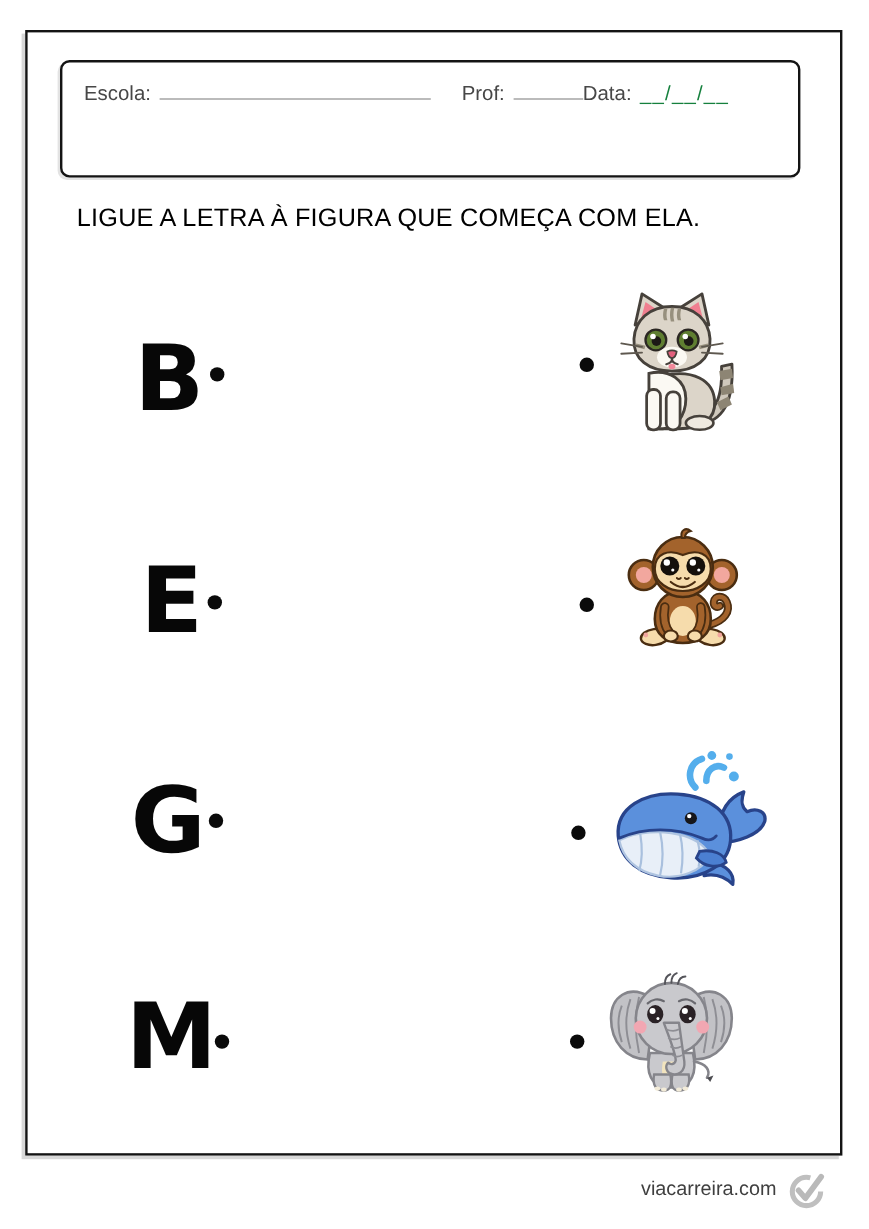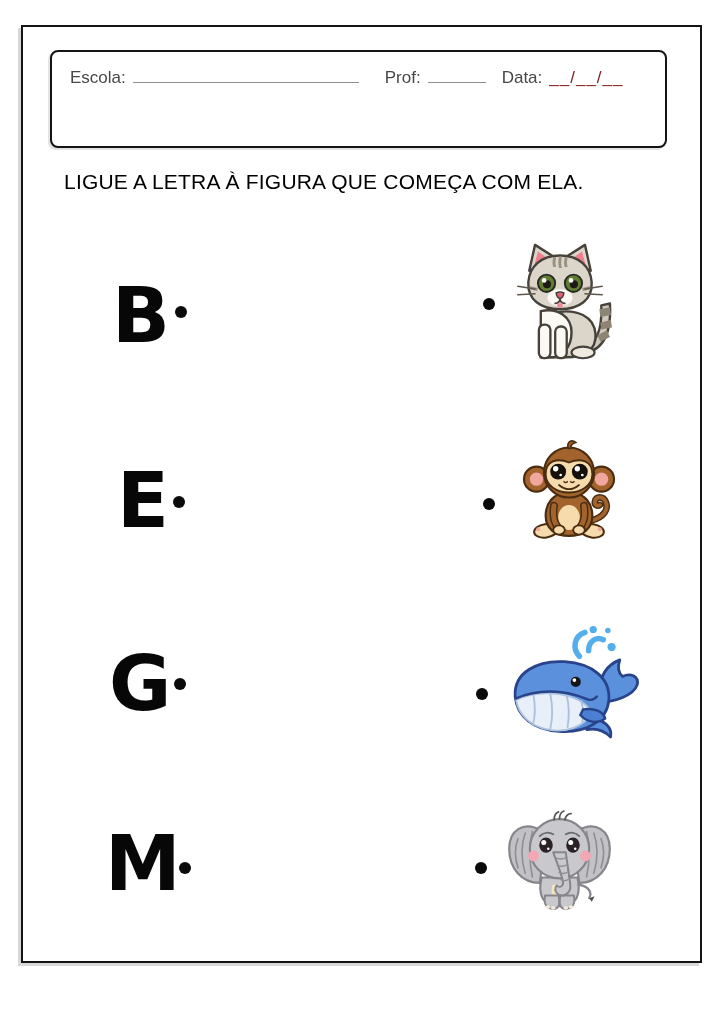--- a/index.html
+++ b/index.html
@@ -17,22 +17,22 @@
                 box-shadow:-2px 2px 0 #e3e3e3; padding:16px 20px 14px 18px;
                 display:flex; flex-direction:row; justify-content:space-between; }
   .field-row { display:flex; align-items:baseline; font-size:17px; color:#474747; line-height:1; }
   .field-label { white-space:nowrap; }
   .blank { border-bottom:1.8px solid #8f8f8f; height:15px; margin-left:7px; }
   .blank-escola { width:226px; }
   .blank-turma  { width:58px; }
   .blank-nome   { width:222px; }
   .blank-prof   { flex:1; }
   .gap-m { margin-left:26px; }
-  .gap-s { margin-left:16px; }
-  .date-slots { margin-left:7px; color:#7f1d1d; letter-spacing:1px; }
+  .gap-s { }
+  .date-slots { margin-left:7px; color:#15803d; letter-spacing:1px; }
 
   .instruction { position:absolute; left:64px; top:170px; font-size:21px; color:#000000;
                  letter-spacing:0.2px; }
 
   .letter { position:absolute; font-family:"DejaVu Sans", sans-serif; font-weight:bold;
             font-size:76px; line-height:76px; color:#070707; }
   .letter-b { left:112px; top:278px; }
   .letter-e { left:117px; top:463px; }
   .letter-g { left:109px; top:646px; }
   .letter-m { left:105px; top:826px; }
@@ -206,14 +206,21 @@
       <ellipse cx="75" cy="48" rx="7.5" ry="8.5" fill="#2A2226"></ellipse>
       <circle cx="72.5" cy="45" r="2.8" fill="#ffffff"></circle>
       <circle cx="77.5" cy="52" r="1.4" fill="#ffffff"></circle>
       <circle cx="31" cy="60" r="6" fill="#F2A7B2"></circle>
       <circle cx="89" cy="60" r="6" fill="#F2A7B2"></circle>
       <path d="M53 56 L 67 56 C 69 70 71 84 72 92 C 73 101 66 106 59 103 C 55 101 54 96 57 93 C 59 95 63 95 64 91 C 64 84 58 70 53 56 Z" fill="#C9C9CD" stroke="#85858B" stroke-width="2.2" stroke-linejoin="round"></path>
       <path d="M55 62 q 7 3 12 0 M57 70 q 6 3 11 0 M59 78 q 5 3 10 0 M61 86 q 4 3 9 0" stroke="#8E8E94" stroke-width="1.6" fill="none"></path>
     </svg>
   </div>
 
+  <div class="footer">
+    <span class="footer-site">viacarreira.com</span>
+    <svg class="footer-logo" viewBox="0 0 36 36">
+      <circle cx="17" cy="20" r="12.5" fill="none" stroke="#bfbfbf" stroke-width="4.5" stroke-dasharray="62 17"></circle>
+      <polyline points="10,19 16,26 30,7" fill="none" stroke="#b9b9b9" stroke-width="5" stroke-linecap="round" stroke-linejoin="round"></polyline>
+    </svg>
+  </div>
 
 </div>
 
 </body></html>

